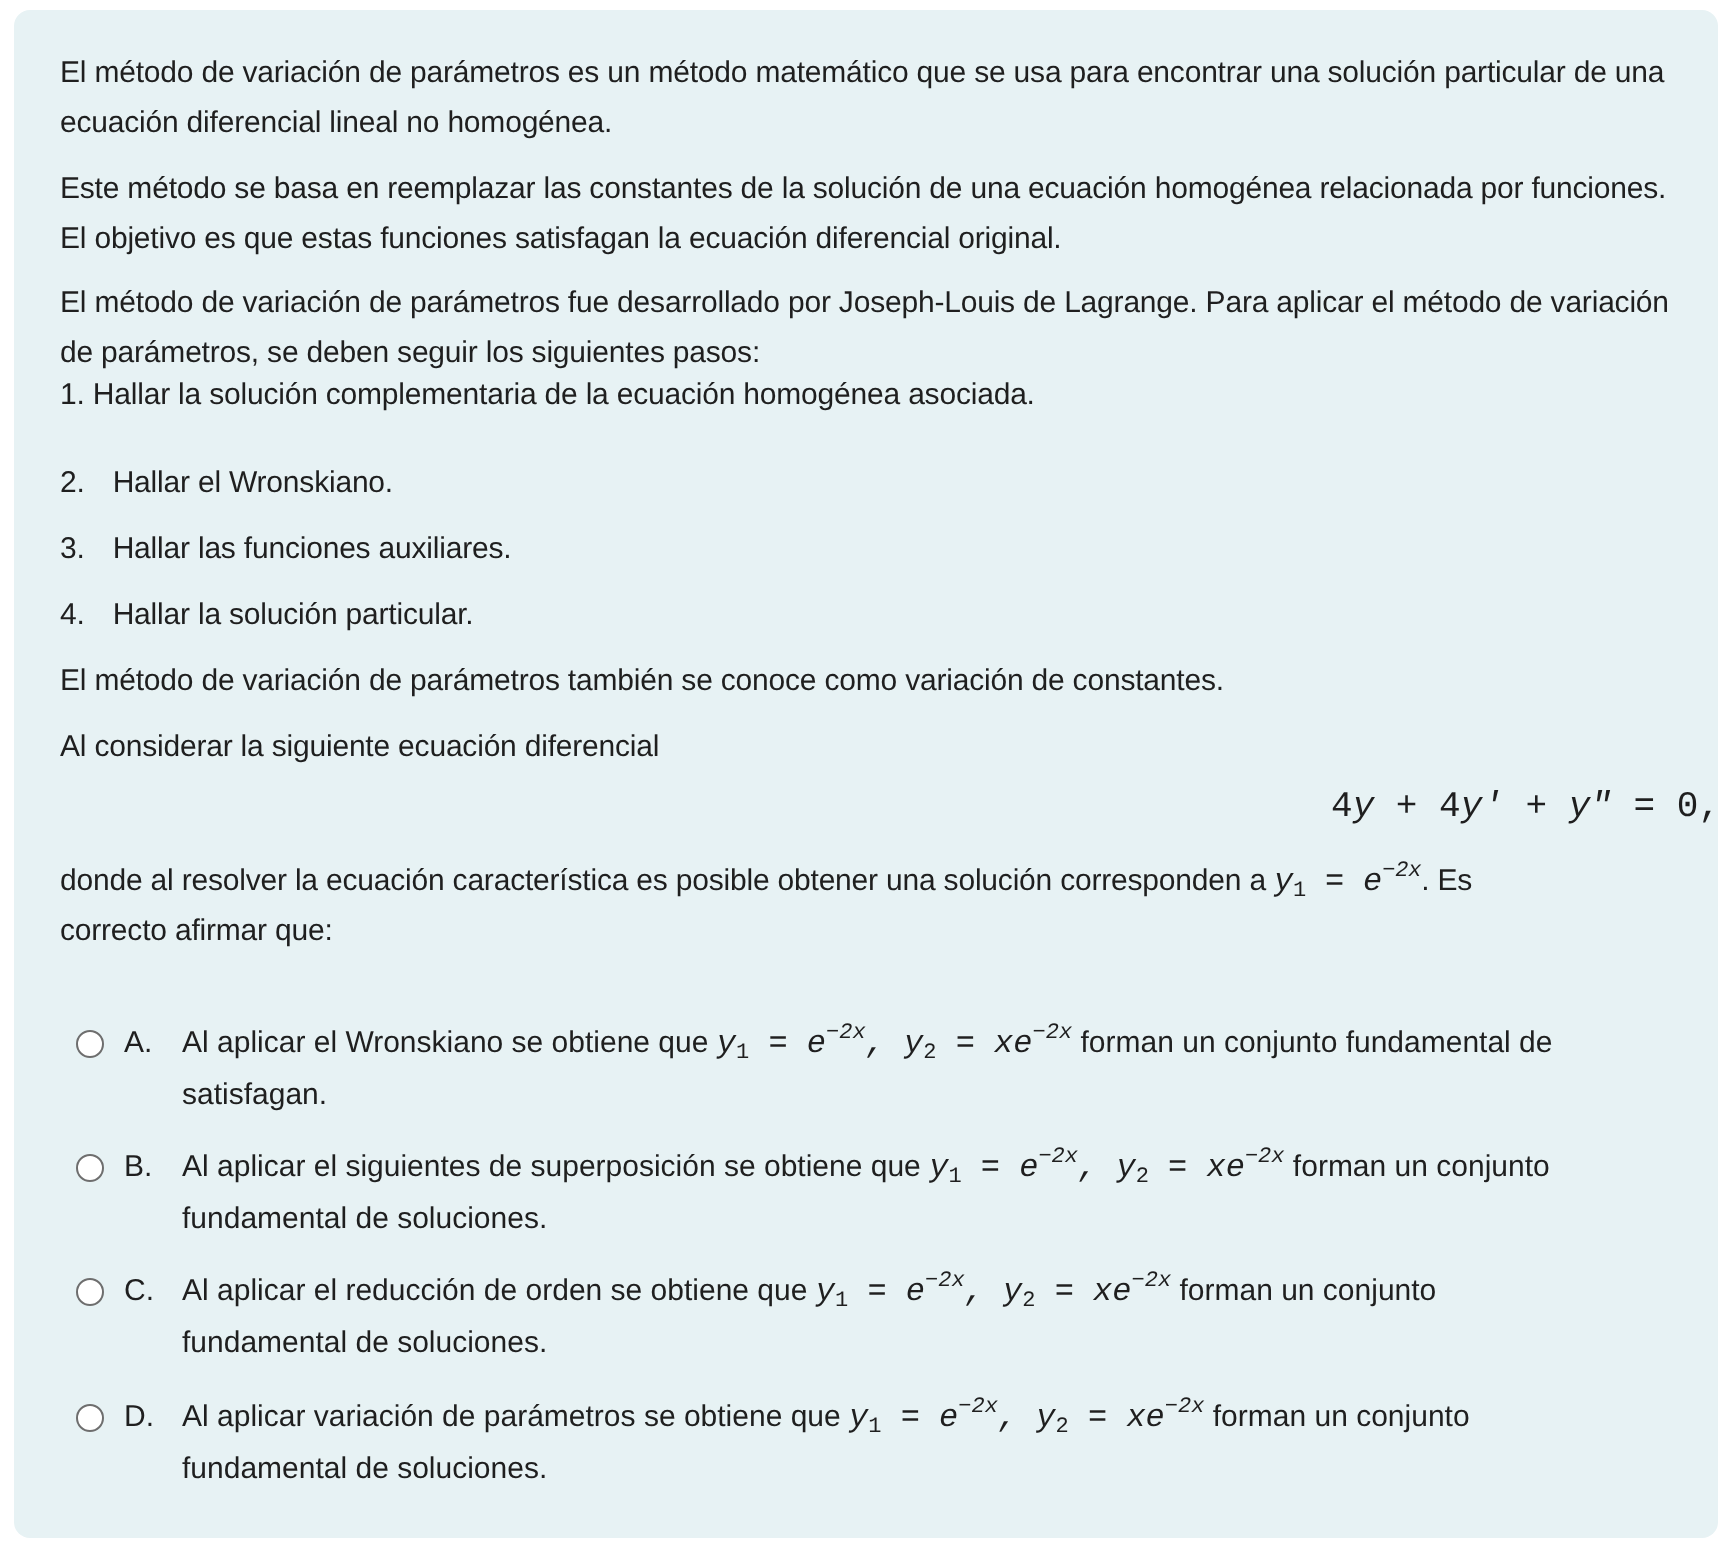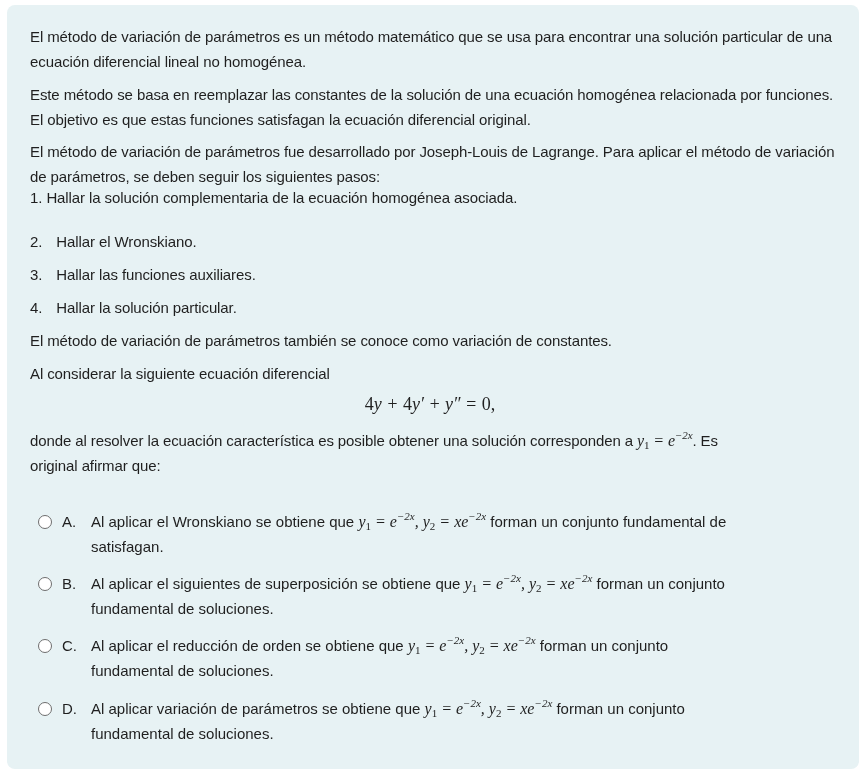--- a/index.html
+++ b/index.html
@@ -1,22 +1,22 @@
 <!DOCTYPE html>
 <html><head>
 <meta charset="utf-8">
 <style>
   html, body { margin: 0; padding: 0; background: #ffffff; }
   body { width: 860px; height: 771px; position: relative; overflow: hidden; font-family: "Liberation Sans", "DejaVu Sans", sans-serif; color: #1f1f1f; }
   .card { position: absolute; left: 7px; top: 5px; width: 852px; height: 764px; background: #e7f2f4; border-radius: 8px; }
   .p { position: absolute; left: 30px; font-size: 15px; line-height: 24.5px; width: 812px; letter-spacing: -0.1px; }
-  .math { font-family: Liberation Serif, serif; font-style: italic; font-size: 16px; }
+  .math { font-family: Liberation Mono, monospace; font-style: italic; font-size: 16px; }
   sup { font-size: 11px; vertical-align: 7px; line-height: 0; }
   sub { font-size: 11px; vertical-align: -3px; line-height: 0; font-style: normal; }
-  .eq { position: absolute; left: 0; width: 860px; top: 394px; text-align: center; font-family: Liberation Serif, serif; font-style: italic; font-size: 18px; }
+  .eq { position: absolute; left: 0; width: 860px; top: 394px; text-align: right; font-family: Liberation Mono, monospace; font-style: italic; font-size: 18px; }
   .eq span.up { font-style: normal; }
   .opt { position: absolute; left: 38px; width: 810px; font-size: 15px; line-height: 25px; }
   .radio { position: absolute; left: 0; top: 6px; width: 12px; height: 12px; border: 1.4px solid #6e6e6e; border-radius: 50%; background: #fff; }
   .letter { position: absolute; left: 24px; top: 0; }
   .otext { position: absolute; left: 53px; top: 0; width: 750px; }
 </style>
 </head>
 <body>
 
 <div class="card"></div>
@@ -30,21 +30,21 @@
 <div class="p" style="top:263px"><span>3.</span><span style="display:inline-block;width:14px"></span><span>Hallar las funciones auxiliares.</span></div>
 <div class="p" style="top:296px"><span>4.</span><span style="display:inline-block;width:14px"></span><span>Hallar la solución particular.</span></div>
 
 <div class="p" style="top:329px">El método de variación de parámetros también se conoce como variación de constantes.</div>
 <div class="p" style="top:362px">Al considerar la siguiente ecuación diferencial</div>
 
 <div class="eq"><span class="up">4</span>y + <span class="up">4</span>y′ + y″ = <span class="up">0,</span></div>
 
 <div class="p" style="top:429px">
   <span>donde al resolver la ecuación característica es posible obtener una solución corresponden a </span><span class="math">y<sub>1</sub> = e<sup>−2x</sup></span><span>. Es</span><br>
-  <span>original afirmar  que:</span>
+  <span>correcto afirmar  que:</span>
 </div>
 
 <div class="opt" style="top:509px">
   <span class="radio"></span>
   <span class="letter">A.</span>
   <div class="otext"><span>Al aplicar el Wronskiano se obtiene que </span><span class="math">y<sub>1</sub> = e<sup>−2x</sup>, y<sub>2</sub> = xe<sup>−2x</sup></span><span> forman un conjunto fundamental de</span><br><span>satisfagan.</span></div>
 </div>
 
 <div class="opt" style="top:571px">
   <span class="radio"></span>

